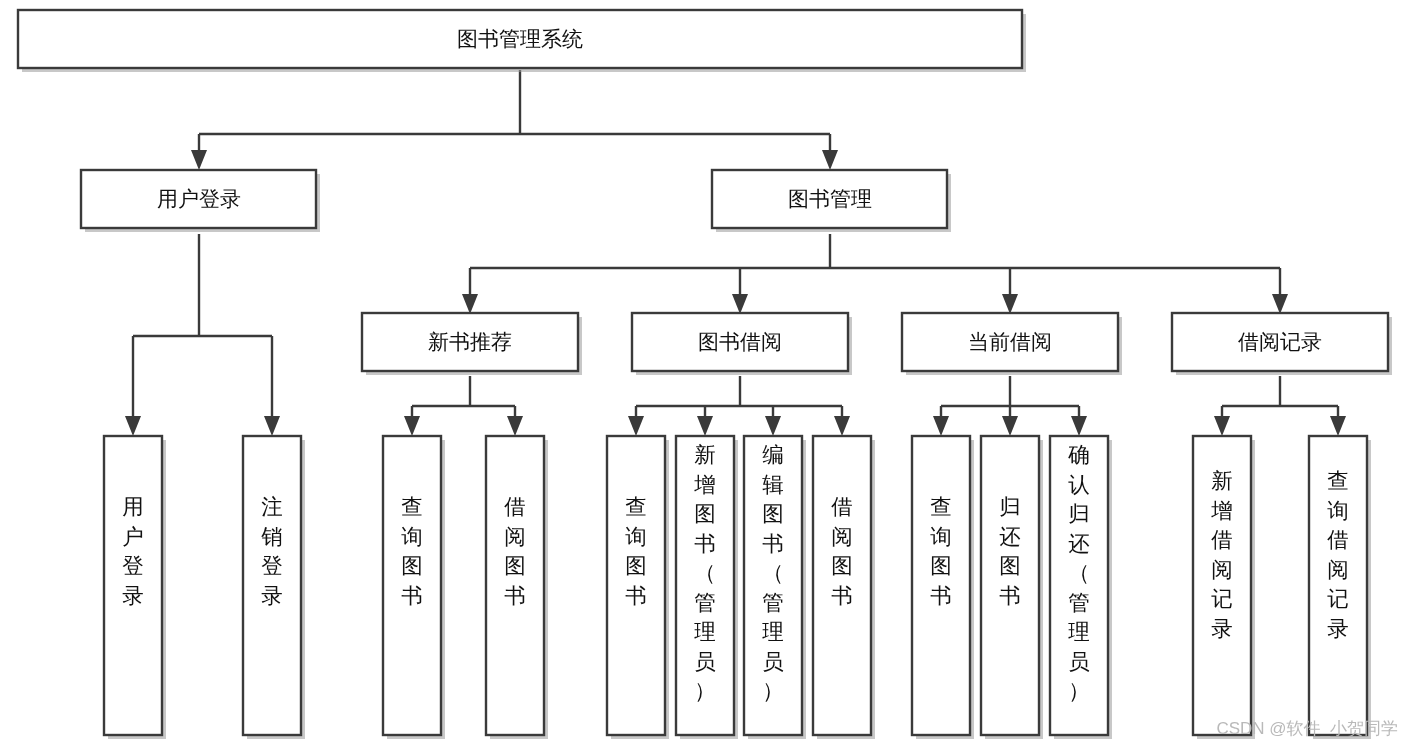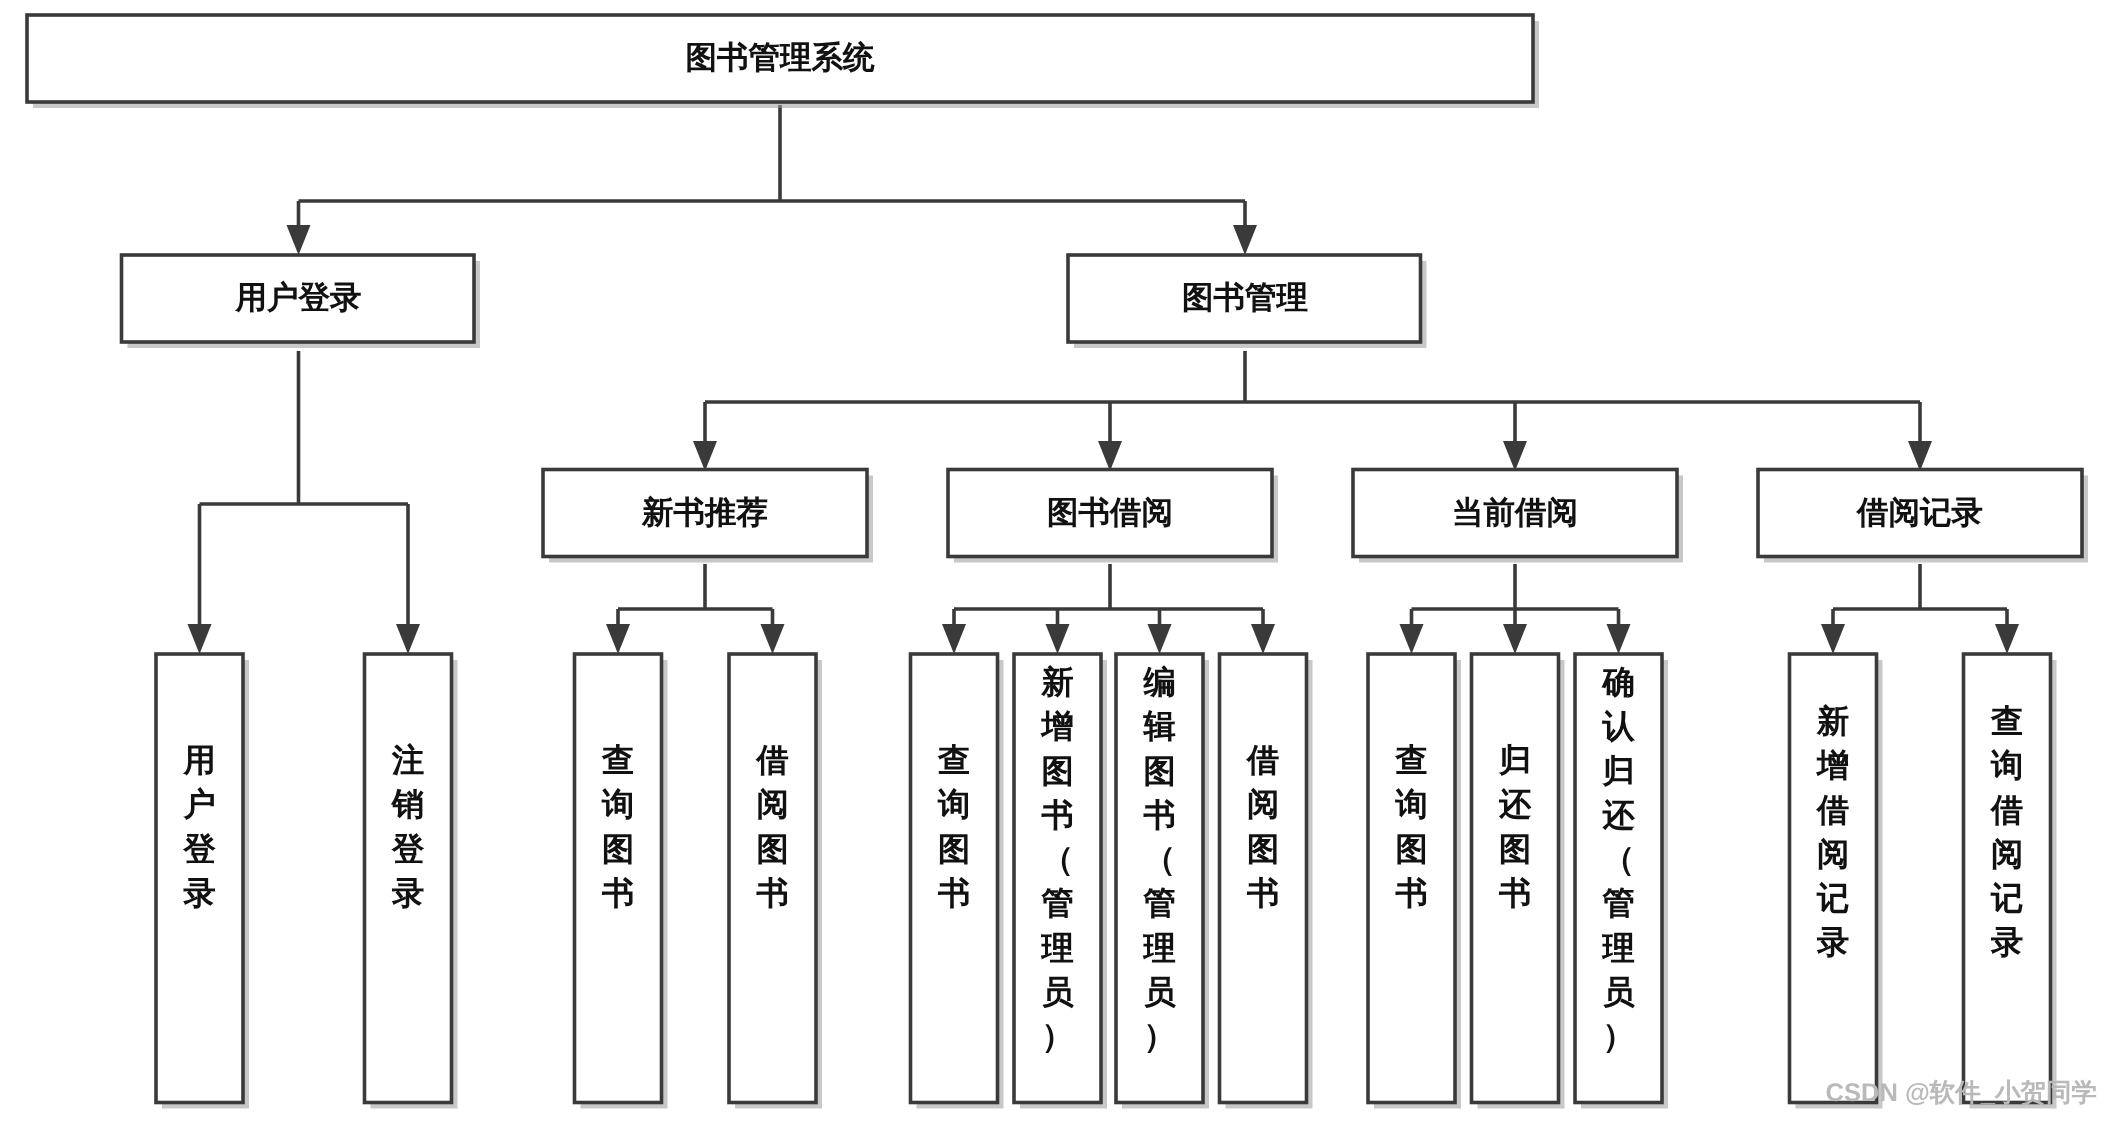--- a/index.html
+++ b/index.html
@@ -10,21 +10,20 @@
   body {
     width: 1405px;
     height: 747px;
     font-family: "Liberation Sans", "DejaVu Sans", sans-serif;
     overflow: hidden;
   }
   #diagram-root {
     position: relative;
     width: 1191px;
     height: 747px;
-    font-weight: bold;
   }
   svg#flowchart {
     display: block;
     width: 1405px;
     height: 747px;
   }
   .node-box {
     fill: #ffffff;
     stroke: #3a3a3a;
     stroke-width: 2.4;

